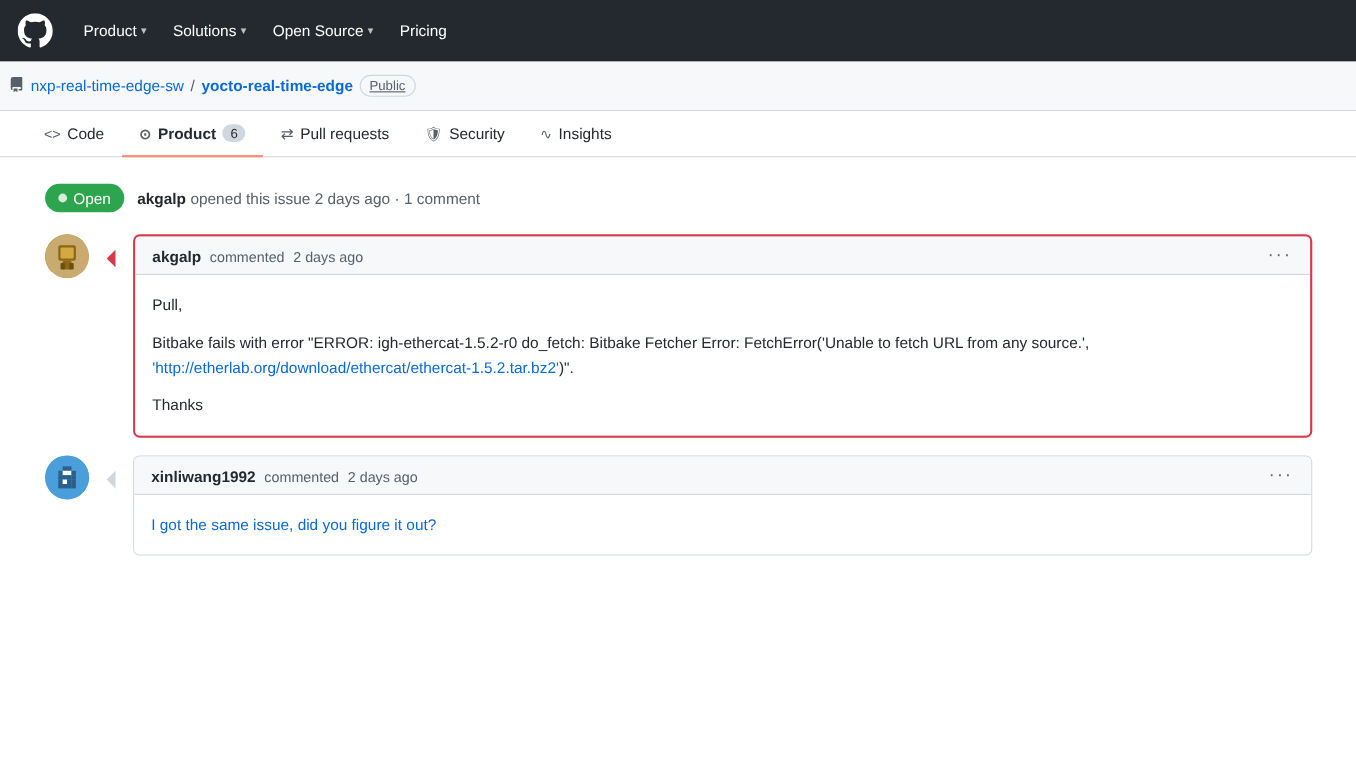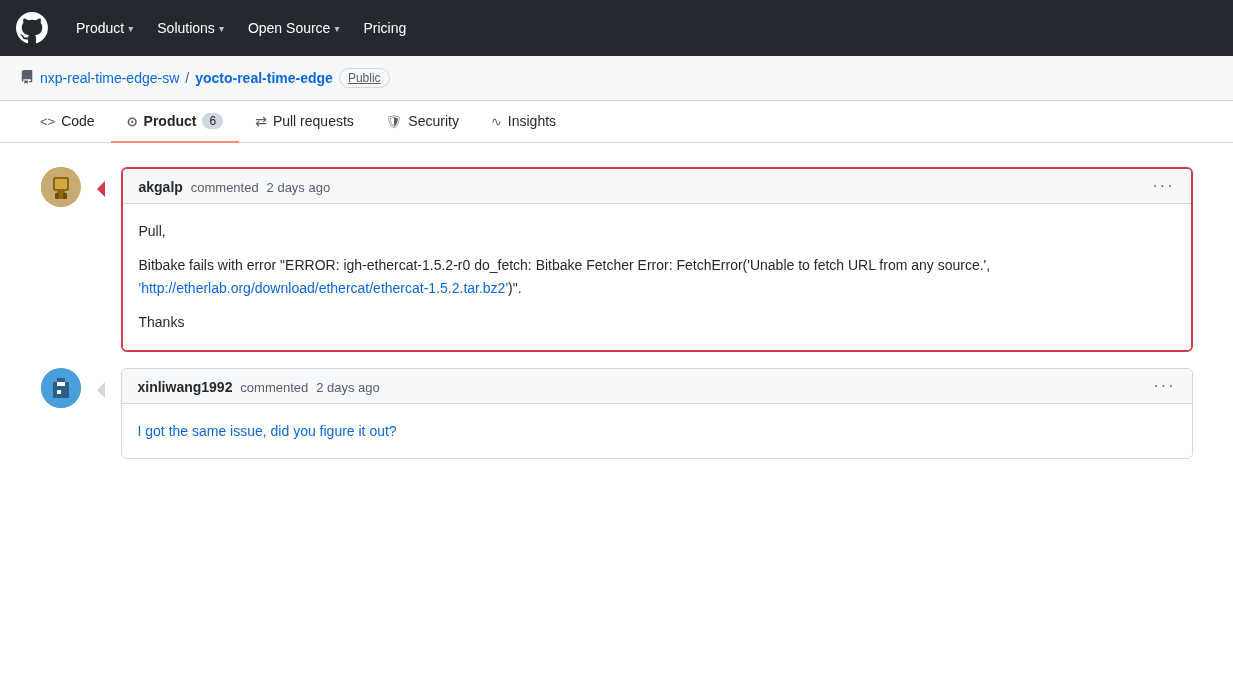--- a/index.html
+++ b/index.html
@@ -34,21 +34,21 @@
     }
     .nav-chevron {
       font-size: 10px;
       opacity: 0.7;
     }
 
     
     .breadcrumb-bar {
       background: #f6f8fa;
       border-bottom: 1px solid #d0d7de;
-      padding: 12px 20px;
+      padding: 12px 8px;
       display: flex;
       align-items: center;
       gap: 6px;
     }
     .breadcrumb-icon { color: #57606a; font-size: 14px; }
     .breadcrumb-link { color: #0969da; font-size: 14px; cursor: pointer; }
     .breadcrumb-sep { color: #57606a; }
     .breadcrumb-current { color: #0969da; font-weight: 600; font-size: 14px; cursor: pointer; }
     .public-badge {
       border: 1px solid #d0d7de;
@@ -259,20 +259,31 @@
   </div>
   <div class="tab-item">
     <span class="tab-icon">∿</span>
     <span>Insights</span>
   </div>
 </div>
 
 <div class="main-content">
 
 
+  <div class="issue-meta">
+    <span class="open-badge">
+      <span class="open-badge-dot"></span>
+      <span>Open</span>
+    </span>
+    <span class="user-link">akgalp</span>
+    <span>opened this issue</span>
+    <span>2 days ago</span>
+    <span>·</span>
+    <span>1 comment</span>
+  </div>
 
   <div class="comment-container">
     <div class="avatar avatar-akgalp">
       <svg width="40" height="40" viewBox="0 0 40 40" xmlns="http://www.w3.org/2000/svg">
         <circle cx="20" cy="20" r="20" fill="#c9aa71"></circle>
         <rect x="12" y="10" width="16" height="14" rx="2" fill="#8b6914"></rect>
         <rect x="14" y="12" width="12" height="10" rx="1" fill="#d4a843"></rect>
         <rect x="16" y="24" width="8" height="8" rx="1" fill="#8b6914"></rect>
         <rect x="14" y="26" width="4" height="6" rx="1" fill="#6b4f0f"></rect>
         <rect x="22" y="26" width="4" height="6" rx="1" fill="#6b4f0f"></rect>

